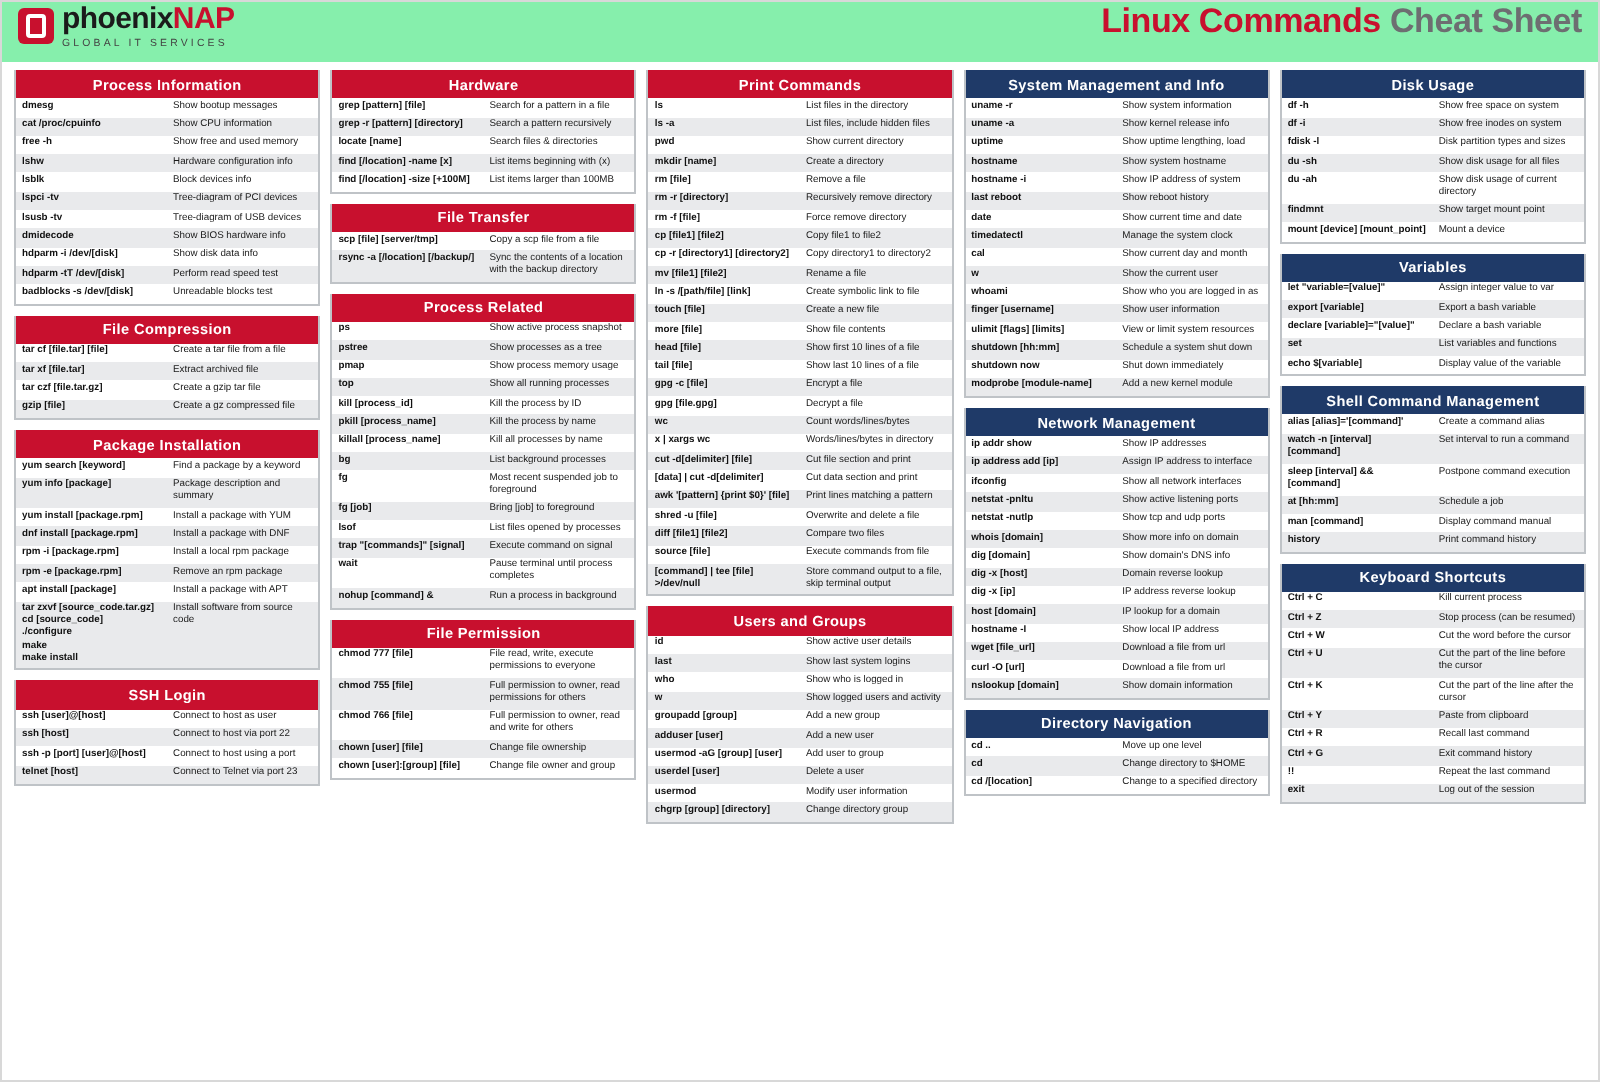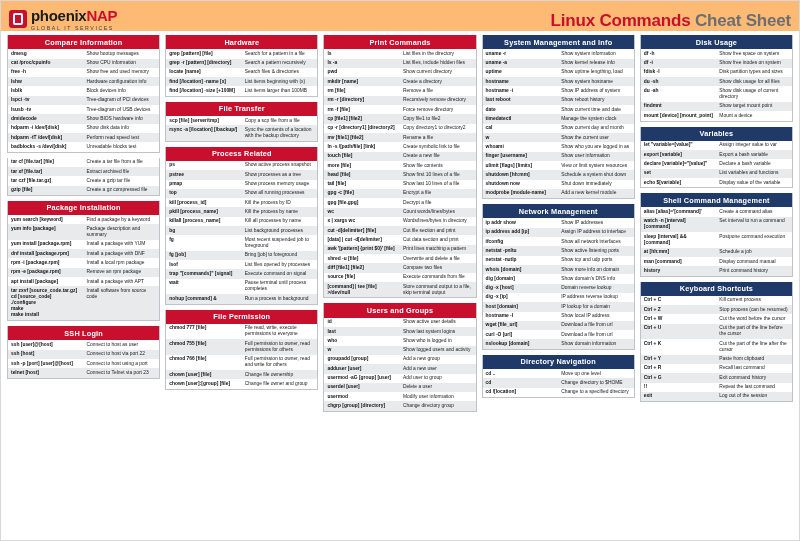--- a/index.html
+++ b/index.html
@@ -10,21 +10,21 @@
     overflow:hidden;
   }
   .page{
     position:relative;width:800px;height:541px;
     background:#ffffff;
     border:1px solid #d8d8d8;
     box-sizing:border-box;
   }
   
   .header{
-    height:30px;background:#fdba74;display:flex;align-items:flex-end;
+    height:30px;background:#86efac;display:flex;align-items:flex-start;
     justify-content:space-between;padding:0 8px;box-sizing:border-box;
   }
   .logo{display:flex;align-items:center;gap:4px;}
   .logo-mark{
     width:18px;height:18px;background:#c8102e;border-radius:3px;
     position:relative;
   }
   .logo-mark:after{
     content:"";position:absolute;left:4px;top:3px;width:10px;height:12px;
     border:2px solid #fff;border-radius:2px;box-sizing:border-box;
@@ -66,21 +66,21 @@
         <div class="logo-text"><span>phoenix</span><span class="nap">NAP</span></div>
         <div class="logo-sub">GLOBAL IT SERVICES</div>
       </div>
     </div>
     <div class="title"><span>Linux Commands</span> <span class="grey">Cheat Sheet</span></div>
   </div>
 
   <div class="board">
       <div class="col">
         <div class="card">
-          <div class="card-h">Compare Information</div>
+          <div class="card-h">Process Information</div>
           <table>
             <tbody>
               <tr class="">
                 <td class="cmd">dmesg</td>
                 <td>Show bootup messages</td>
               </tr>
               <tr class="alt">
                 <td class="cmd">cat /proc/cpuinfo</td>
                 <td>Show CPU information</td>
               </tr>
@@ -117,20 +117,21 @@
                 <td>Perform read speed test</td>
               </tr>
               <tr class="">
                 <td class="cmd">badblocks -s /dev/[disk]</td>
                 <td>Unreadable blocks test</td>
               </tr>
             </tbody>
           </table>
         </div>
         <div class="card">
+          <div class="card-h">File Compression</div>
           <table>
             <tbody>
               <tr class="">
                 <td class="cmd">tar cf [file.tar] [file]</td>
                 <td>Create a tar file from a file</td>
               </tr>
               <tr class="alt">
                 <td class="cmd">tar xf [file.tar]</td>
                 <td>Extract archived file</td>
               </tr>

